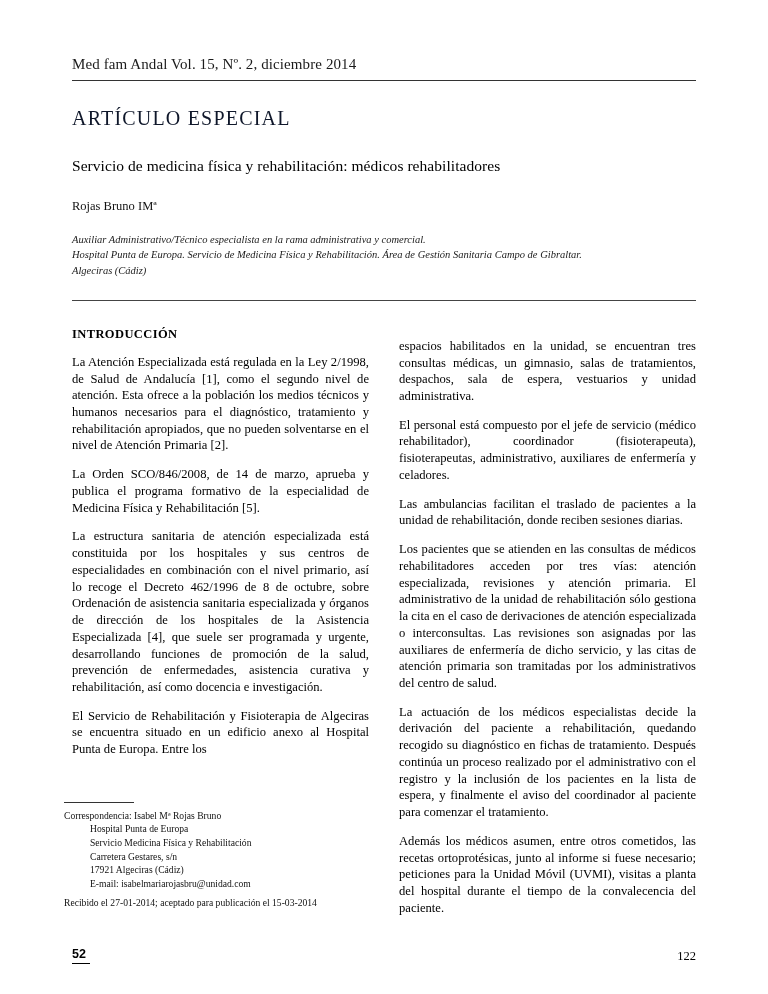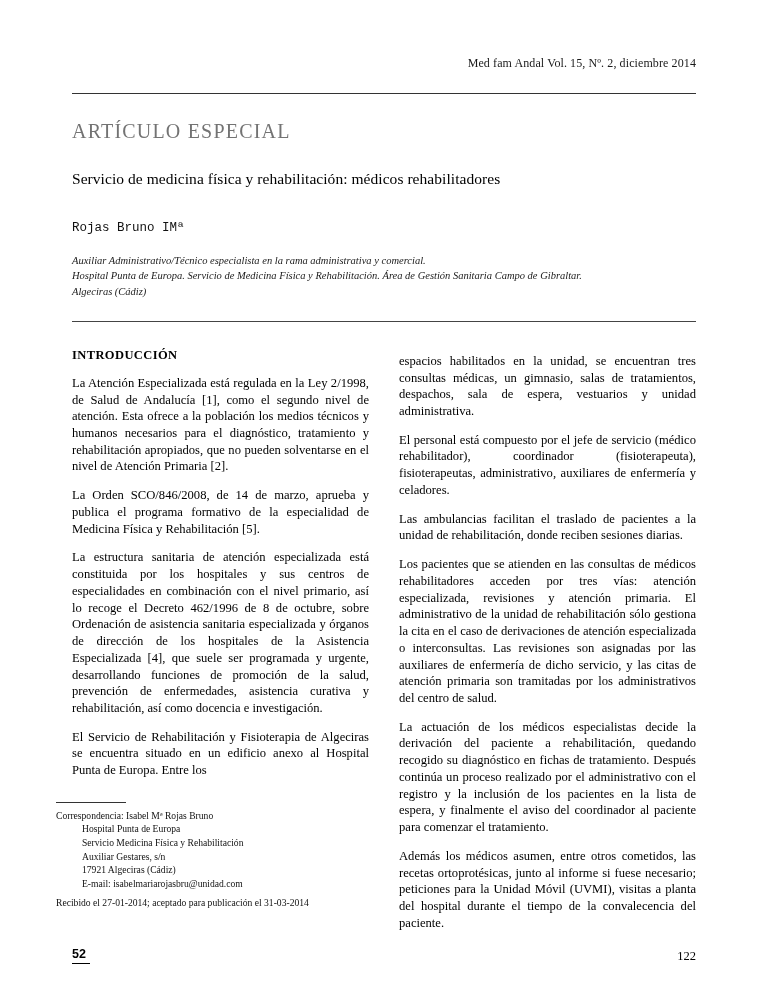--- a/index.html
+++ b/index.html
@@ -18,49 +18,47 @@
   .page {
     position: absolute;
     left: 0; top: 0;
     width: 768px;
     height: 994px;
     box-sizing: border-box;
     padding: 56px 72px 0 72px;
   }
   .running-head {
     font-family: "Liberation Serif", serif;
-    font-size: 12px;
+    font-size: 15px;
     letter-spacing: 0.1px;
     color: #1a1a1a;
-    padding-bottom: 22px;
+    padding-bottom: 7px;
     border-bottom: 1px solid #333333;
-    text-align: right;
   }
   .section-kicker {
     margin-top: 26px;
     font-family: "Liberation Serif", serif;
     font-size: 20px;
     letter-spacing: 1.2px;
-    color: #737373;
+    color: #0f172a;
     font-weight: normal;
   }
   .article-title {
     margin-top: 26px;
     font-family: "Liberation Serif", serif;
     font-size: 15.5px;
     font-weight: normal;
     letter-spacing: 0.05px;
     color: #000000;
     line-height: 1.3;
   }
   .author {
-    margin-top: 32px;
+    margin-top: 23px;
     font-size: 12.5px;
     color: #111111;
-    font-family: Liberation Mono, monospace;
   }
   .affiliation {
     margin-top: 18px;
     font-family: "Liberation Serif", serif;
     font-style: italic;
     font-size: 10.5px;
     line-height: 1.45;
     color: #1a1a1a;
   }
   .rule-under-affil {
@@ -83,25 +81,25 @@
   }
   p.body {
     margin: 0 0 12px 0;
     font-size: 12.6px;
     line-height: 1.33;
     text-align: justify;
     text-justify: inter-word;
     hyphens: manual;
   }
   .col-right p.body:first-child {
-    margin-top: 5px;
+    margin-top: 11px;
   }
   .footnote-wrap {
     position: absolute;
-    left: 56px;
+    left: 64px;
     bottom: 84px;
     width: 297px;
   }
   .footnote-rule {
     width: 70px;
     border-top: 1px solid #333;
     margin-bottom: 6px;
   }
   .footnote {
     font-size: 9.6px;
@@ -182,24 +180,24 @@
     </div>
 
   </div>
 
   <div class="footnote-wrap">
     <div class="footnote-rule"></div>
     <div class="footnote">
       <span class="tight">Correspondencia: Isabel Mª Rojas Bruno</span>
       <span class="ind">Hospital Punta de Europa</span>
       <span class="ind">Servicio Medicina Física y Rehabilitación</span>
-      <span class="ind">Auxiliar Gestares, s/n</span>
+      <span class="ind">Carretera Gestares, s/n</span>
       <span class="ind">17921 Algeciras (Cádiz)</span>
       <span class="ind">E-mail: isabelmariarojasbru@unidad.com</span>
-      <span class="sp">Recibido el 27-01-2014; aceptado para publicación el 31-03-2014</span>
+      <span class="sp">Recibido el 27-01-2014; aceptado para publicación el 15-03-2014</span>
     </div>
   </div>
 
   <div class="folio folio-left">
     <span>52</span>
     <span class="underline"></span>
   </div>
   <div class="folio folio-right">122</div>
 
 </div>

